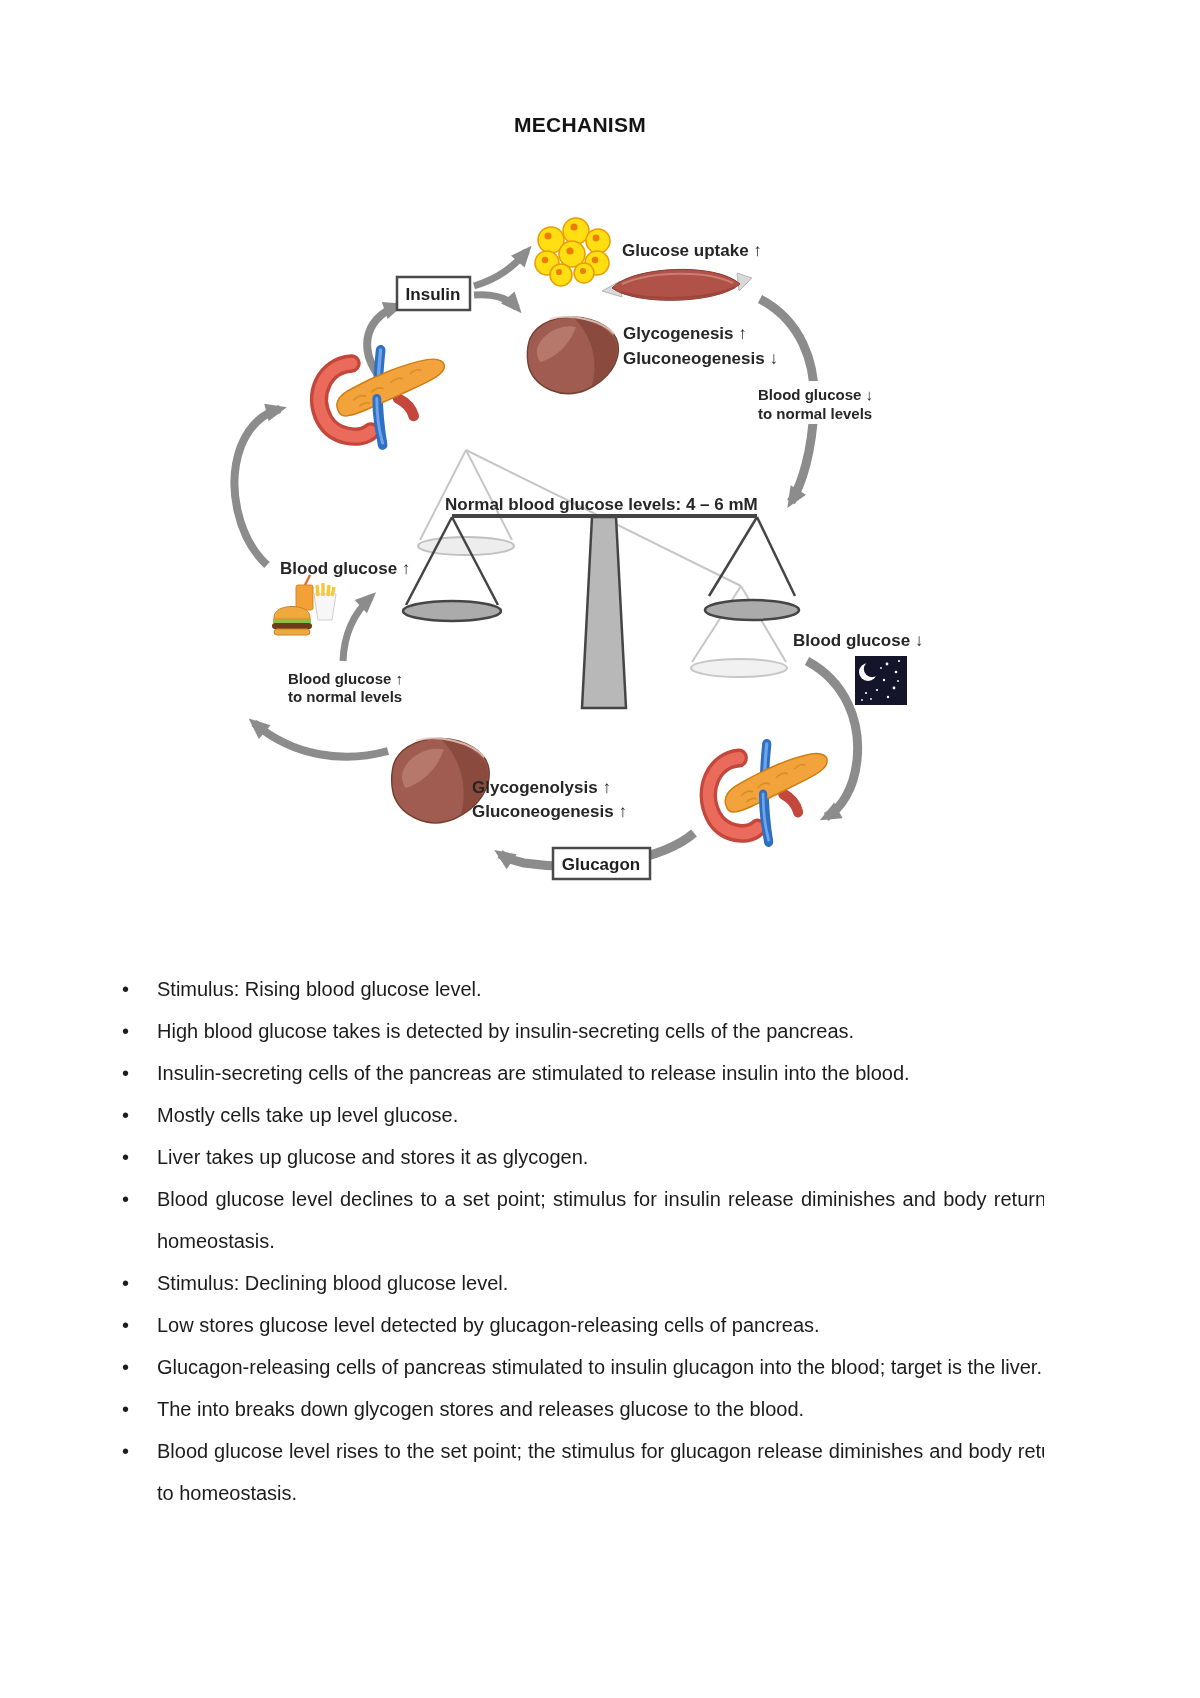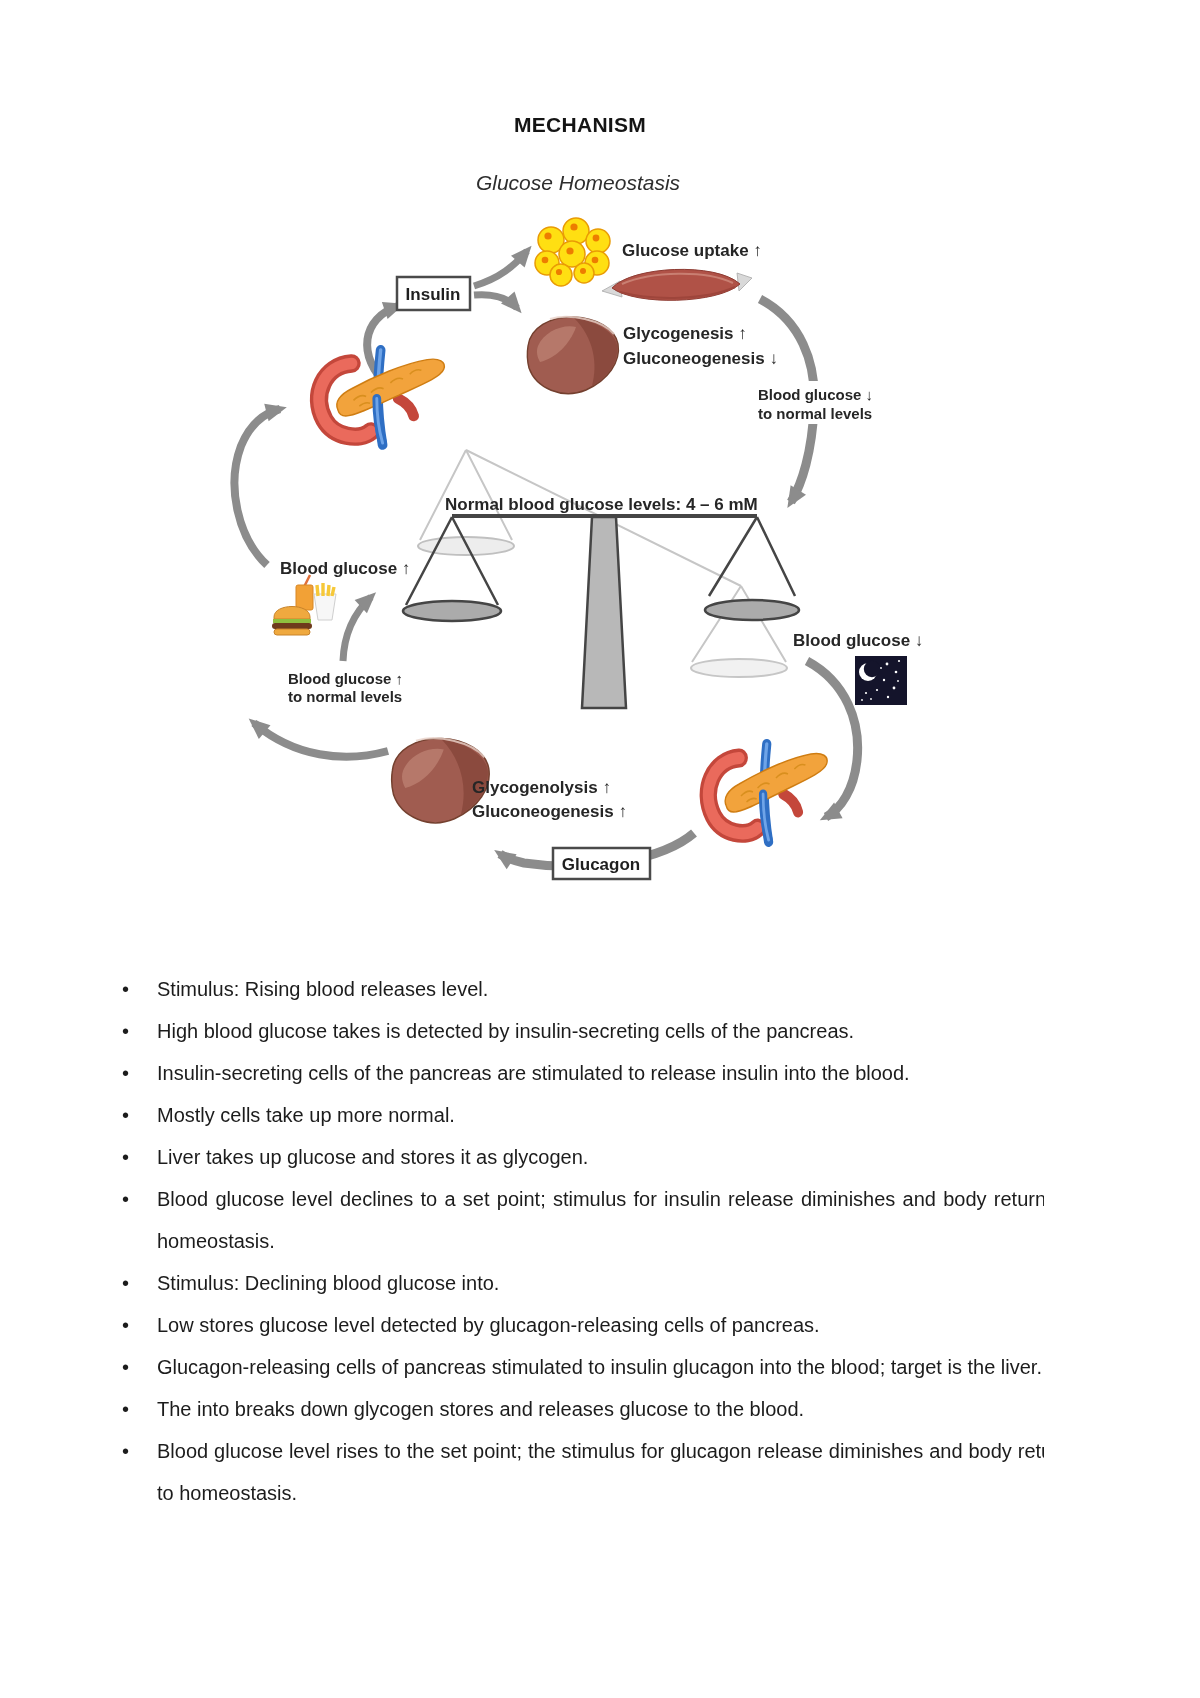--- a/index.html
+++ b/index.html
@@ -20,21 +20,20 @@
   .bi{display:flex;font-size:20px;line-height:42px;color:#1c1c1c;}
   .bd{flex:0 0 35px;}
   .bt{flex:1;text-align:justify;}
 </style>
 </head>
 <body>
 
 <div class="page">
 
   <div class="title">MECHANISM</div>
-  <div class="subtitle">Glucose Homeostasis</div>
 
   <svg class="diagram" viewBox="200 195 750 705" xmlns="http://www.w3.org/2000/svg">
     <defs>
       <marker id="ah" markerUnits="userSpaceOnUse" markerWidth="24" markerHeight="24" refX="15" refY="11" orient="auto">
         <path d="M1,2 L22,11 L1,20 Z" fill="#8c8c8c"></path>
       </marker>
       <g id="liver">
         <path d="M6,34 C8,16 28,4 52,5 C74,6 93,16 96,32 C99,50 86,68 64,78 C40,88 14,76 7,56 C5,48 5,40 6,34 Z" fill="#A05C50" stroke="#74402f" stroke-width="1.4"></path>
         <path d="M52,6 C70,8 92,18 95,33 C97,48 88,64 70,74 C76,52 72,26 52,6 Z" fill="#8B4A3E"></path>
         <path d="M16,34 C22,20 40,12 54,15 C48,32 34,46 18,50 C15,45 14,39 16,34 Z" fill="#C9907F" opacity="0.55"></path>
@@ -187,45 +186,45 @@
 
     <text class="dl" x="793" y="646">Blood glucose ↓</text>
 
     <text class="dl" x="472" y="793">Glycogenolysis ↑</text>
     <text class="dl" x="472" y="817">Gluconeogenesis ↑</text>
   </svg>
 
   <div class="bullets">
     <div class="bi">
         <span class="bd">•</span>
-        <span class="bt">Stimulus: Rising blood releases level.</span>
+        <span class="bt">Stimulus: Rising blood glucose level.</span>
       </div>
     <div class="bi">
         <span class="bd">•</span>
         <span class="bt">High blood glucose takes is detected by insulin-secreting cells of the pancreas.</span>
       </div>
     <div class="bi">
         <span class="bd">•</span>
         <span class="bt">Insulin-secreting cells of the pancreas are stimulated to release insulin into the blood.</span>
       </div>
     <div class="bi">
         <span class="bd">•</span>
-        <span class="bt">Mostly cells take up more normal.</span>
+        <span class="bt">Mostly cells take up level glucose.</span>
       </div>
     <div class="bi">
         <span class="bd">•</span>
         <span class="bt">Liver takes up glucose and stores it as glycogen.</span>
       </div>
     <div class="bi">
         <span class="bd">•</span>
         <span class="bt">Blood glucose level declines to a set point; stimulus for insulin release diminishes and body returns to homeostasis.</span>
       </div>
     <div class="bi">
         <span class="bd">•</span>
-        <span class="bt">Stimulus: Declining blood glucose into.</span>
+        <span class="bt">Stimulus: Declining blood glucose level.</span>
       </div>
     <div class="bi">
         <span class="bd">•</span>
         <span class="bt">Low stores glucose level detected by glucagon-releasing cells of pancreas.</span>
       </div>
     <div class="bi">
         <span class="bd">•</span>
         <span class="bt">Glucagon-releasing cells of pancreas stimulated to insulin glucagon into the blood; target is the liver.</span>
       </div>
     <div class="bi">

